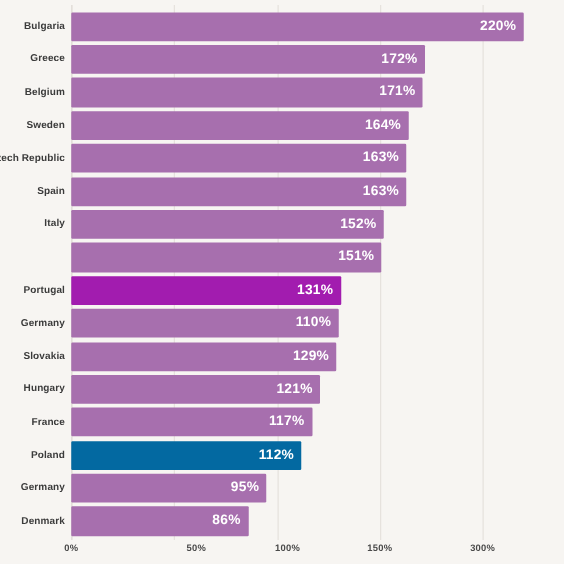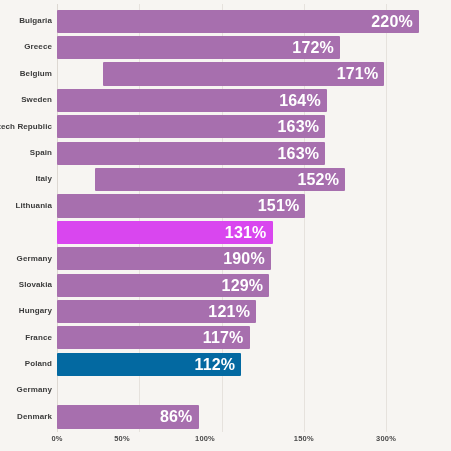--- a/index.html
+++ b/index.html
@@ -80,21 +80,21 @@
     position: relative;
     box-sizing: border-box;
   }
   .bar-value {
     position: absolute;
     right: 6px;
     top: 0;
     height: 23.2px;
     line-height: 23.2px;
     color: #ffffff;
-    font-size: 16px;
+    font-size: 11px;
     font-weight: bold;
     white-space: nowrap;
     letter-spacing: 0.2px;
   }
   
   .x-axis {
     position: absolute;
     left: 0;
     top: 432px;
     width: 451px;
@@ -138,21 +138,21 @@
         <div class="bar-row">
           <div class="cat-label">Greece</div>
           <div class="bar-wrap" style="width: 283.026px;">
             <div class="bar" style="background: rgb(167, 111, 174);">
               <span class="bar-value">172%</span>
             </div>
           </div>
         </div>
         <div class="bar-row">
           <div class="cat-label">Belgium</div>
-          <div class="bar-wrap" style="width: 281.38px; margin-left: 46px;">
+          <div class="bar-wrap" style="width: 281.38px;">
             <div class="bar" style="background: rgb(167, 111, 174);">
               <span class="bar-value">171%</span>
             </div>
           </div>
         </div>
         <div class="bar-row">
           <div class="cat-label">Sweden</div>
           <div class="bar-wrap" style="width: 269.862px;">
             <div class="bar" style="background: rgb(167, 111, 174);">
               <span class="bar-value">164%</span>
@@ -170,46 +170,46 @@
         <div class="bar-row">
           <div class="cat-label">Spain</div>
           <div class="bar-wrap" style="width: 268.216px;">
             <div class="bar" style="background: rgb(167, 111, 174);">
               <span class="bar-value">163%</span>
             </div>
           </div>
         </div>
         <div class="bar-row">
           <div class="cat-label">Italy</div>
-          <div class="bar-wrap" style="width: 250.116px; padding-left: 38px;">
+          <div class="bar-wrap" style="width: 250.116px;">
             <div class="bar" style="background: rgb(167, 111, 174);">
               <span class="bar-value">152%</span>
             </div>
           </div>
         </div>
         <div class="bar-row">
-          <div class="cat-label">Lithuania</div>
           <div class="bar-wrap" style="width: 248.47px;">
             <div class="bar" style="background: rgb(167, 111, 174);">
               <span class="bar-value">151%</span>
             </div>
           </div>
         </div>
         <div class="bar-row">
+          <div class="cat-label">Portugal</div>
           <div class="bar-wrap" style="width: 215.56px;">
-            <div class="bar" style="background: #d946ef;">
+            <div class="bar" style="background: #a21caf;">
               <span class="bar-value">131%</span>
             </div>
           </div>
         </div>
         <div class="bar-row">
           <div class="cat-label">Germany</div>
           <div class="bar-wrap" style="width: 213.915px;">
             <div class="bar" style="background: rgb(167, 111, 174);">
-              <span class="bar-value">190%</span>
+              <span class="bar-value">110%</span>
             </div>
           </div>
         </div>
         <div class="bar-row">
           <div class="cat-label">Slovakia</div>
           <div class="bar-wrap" style="width: 212.269px;">
             <div class="bar" style="background: rgb(167, 111, 174); text-decoration: underline;">
               <span class="bar-value">129%</span>
             </div>
           </div>
@@ -233,34 +233,39 @@
         <div class="bar-row">
           <div class="cat-label">Poland</div>
           <div class="bar-wrap" style="width: 184.296px;">
             <div class="bar" style="background: #0369a1;">
               <span class="bar-value">112%</span>
             </div>
           </div>
         </div>
         <div class="bar-row">
           <div class="cat-label">Germany</div>
+          <div class="bar-wrap" style="width: 156.322px;">
+            <div class="bar" style="background: rgb(167, 111, 174);">
+              <span class="bar-value">95%</span>
+            </div>
+          </div>
         </div>
         <div class="bar-row">
           <div class="cat-label">Denmark</div>
           <div class="bar-wrap" style="width: 141.513px;">
             <div class="bar" style="background: rgb(167, 111, 174);">
               <span class="bar-value">86%</span>
             </div>
           </div>
         </div>
       </div>
 
     <div class="x-axis">
         <div class="x-tick" style="left: 57px;">0%</div>
-        <div class="x-tick" style="left: 122px;">50%</div>
-        <div class="x-tick" style="left: 205px;">100%</div>
+        <div class="x-tick" style="left: 157px;">50%</div>
+        <div class="x-tick" style="left: 230px;">100%</div>
         <div class="x-tick" style="left: 303.825px;">150%</div>
         <div class="x-tick" style="left: 386.1px;">300%</div>
       </div>
 
   </div>
 
 </div>
 
 </body></html>

